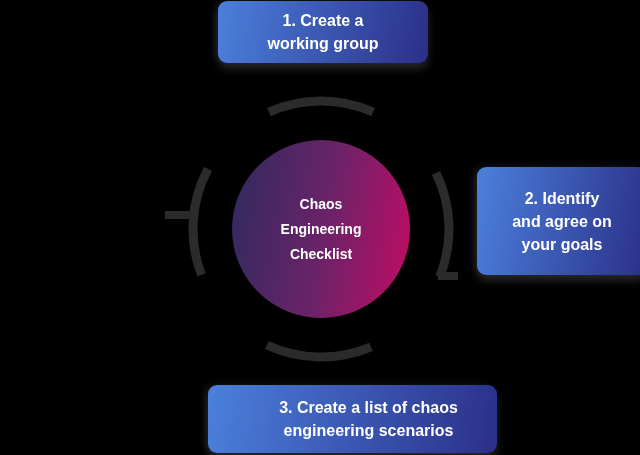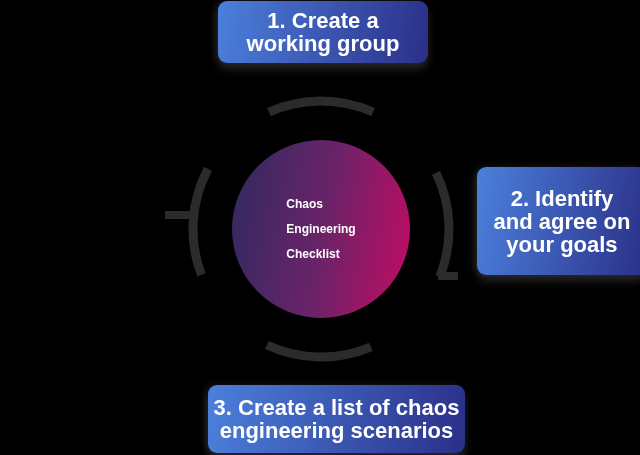--- a/index.html
+++ b/index.html
@@ -23,40 +23,41 @@
   .arc-svg{position:absolute;left:0;top:0;width:640px;height:455px;}
   .arc{fill:none;stroke:var(--arc);stroke-width:9;}
   .tick{stroke:var(--arc);stroke-width:8;}
   .step-box{
     position:absolute;
     display:flex;align-items:center;justify-content:center;
     background:linear-gradient(100deg,var(--box-grad-start),var(--box-grad-end));
     border-radius:9px;
     color:var(--text);
     font-weight:700;
-    font-size:22px;
+    font-size:16px;
     line-height:23px;
     text-align:center;
     white-space:pre-line;
     box-shadow:0 6px 9px rgba(115,115,115,0.32), -4px -2px 6px rgba(90,90,90,0.18);
   }
   .box-top{left:218px;top:1px;width:210px;height:62px;}
   .box-right{left:477px;top:167px;width:170px;height:108px;}
-  .box-bottom{left:208px;top:385px;width:257px;height:68px;}
+  .box-bottom{left:208px;top:385px;width:257px;height:68px;padding-left:32px;}
   .box-left{left:0px;top:186px;width:165px;height:71px;}
   .center-circle{
     position:absolute;
     left:232px;top:140px;width:178px;height:178px;
     border-radius:50%;
     background:linear-gradient(100deg,var(--circle-grad-start) 0%,var(--circle-grad-mid) 52%,var(--circle-grad-end) 100%);
     display:flex;align-items:center;justify-content:center;
     color:var(--text);
     font-weight:700;
-    font-size:12px;
+    font-size:14px;
     line-height:25px;
+    text-align:center;
     white-space:pre-line;
   }
 </style>
 </head>
 <body>
 
 <div class="stage">
 
   <svg class="arc-svg" viewBox="0 0 640 455" aria-hidden="true">
     <path class="arc" d="M 268.9 112.1 A 128 128 0 0 1 373.1 112.1"></path>

